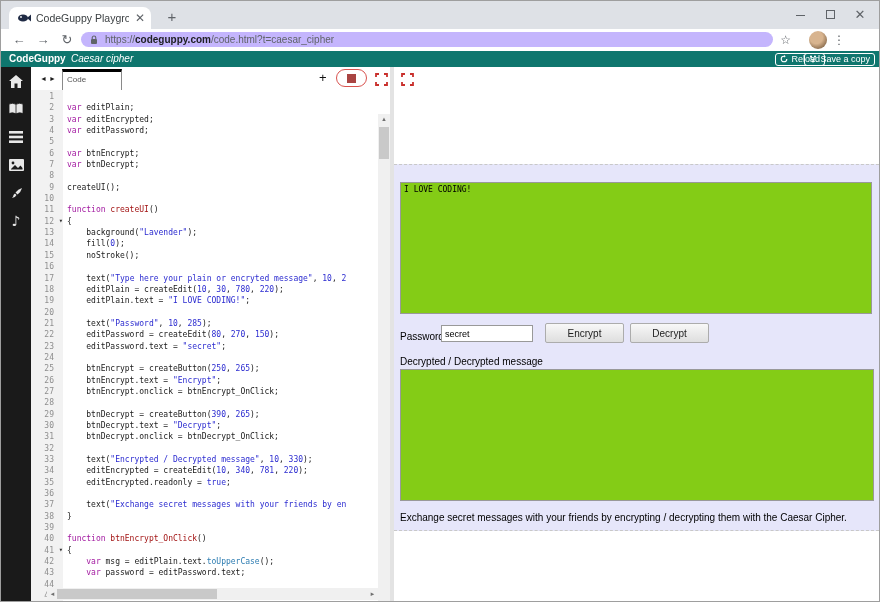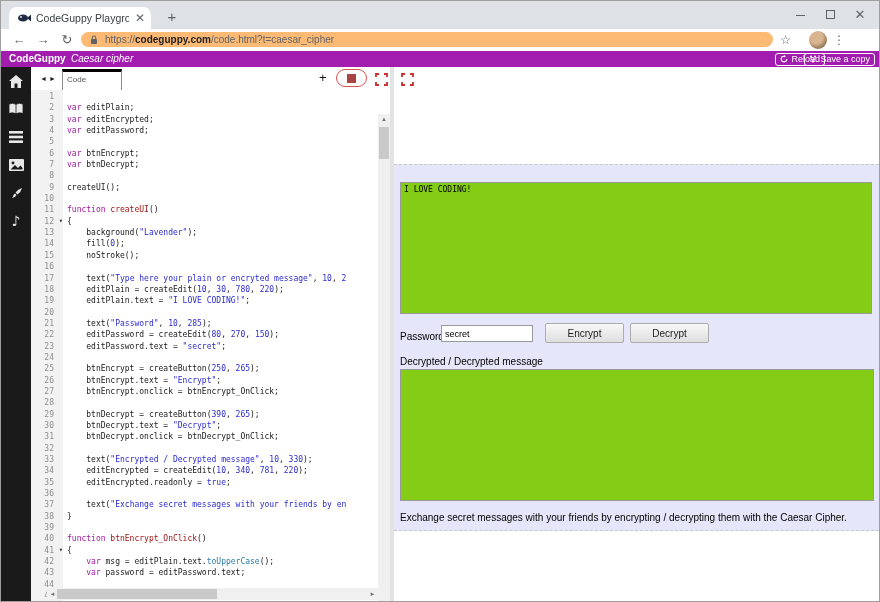--- a/index.html
+++ b/index.html
@@ -21,21 +21,21 @@
   .winctl { position:absolute; top:0; height:28px; width:30px; text-align:center; color:#5F6368; }
   .winctl.min { right:64px; } .winctl.max { right:34px; } .winctl.cls { right:4px; }
   .winctl .bar { display:inline-block; width:9px; height:1px; background:#5F6368; margin-top:14px; }
   .winctl .box { display:inline-block; width:9px; height:9px; border:1px solid #5F6368; margin-top:9px; }
   .winctl .x { font-size:13px; line-height:28px; }
 
   
   .toolbar { position:absolute; left:0; top:28px; right:0; height:22px; background:#fff; }
   .navicon { position:absolute; top:0; height:22px; line-height:22px; font-size:13px; color:#5F6368; text-align:center; width:20px; }
   .nav-back { left:8px; } .nav-fwd { left:32px; } .nav-reload { left:56px; }
-  .omnibox { position:absolute; left:80px; top:3px; width:692px; height:15px; background:#fdba74;
+  .omnibox { position:absolute; left:80px; top:3px; width:692px; height:15px; background:#c4b5fd;
              border-radius:8px; }
   .omni-lock { position:absolute; left:9px; top:3px; }
   .omni-url { position:absolute; left:24px; top:0; line-height:16px; font-size:10px; color:#5F6368; white-space:nowrap; }
   .omni-url b { color:#202124; font-weight:bold; }
   .tb-star { position:absolute; right:88px; top:0; line-height:22px; font-size:12px; color:#5F6368; }
   .tb-avatar { position:absolute; right:52px; top:2px; width:18px; height:18px; border-radius:50%;
                background:radial-gradient(circle at 40% 35%, #D8B48F 0 40%, #9A7B5B 70%, #6E5335 100%); }
   .tb-dots { position:absolute; right:34px; top:0; line-height:22px; font-size:12px; color:#5F6368; }
 
   
@@ -143,21 +143,21 @@
         <rect x="1" y="4" width="6" height="5" rx="1" fill="#5F6368"></rect>
         <path d="M2.2 4 V2.8 a1.8 1.8 0 0 1 3.6 0 V4" fill="none" stroke="#5F6368" stroke-width="1.1"></path>
       </svg>
       <span class="omni-url"><span>https://</span><b>codeguppy.com</b><span>/code.html?t=caesar_cipher</span></span>
     </div>
     <div class="tb-star">☆</div>
     <div class="tb-avatar"></div>
     <div class="tb-dots">⋮</div>
   </div>
 
-  <div class="appbar" style="background: #a21caf;">
+  <div class="appbar" style="background: #0f766e;">
     <span class="ab-brand">CodeGuppy</span>
     <span class="ab-project">Caesar cipher</span>
     <button class="ab-btn ab-reload">
       <svg width="8" height="8" viewBox="0 0 10 10">
           <path d="M8.5 5 A3.5 3.5 0 1 1 5 1.5" fill="none" stroke="#fff" stroke-width="1.4"></path>
           <path d="M5 0 L7.2 1.5 L5 3 Z" fill="#fff"></path>
         </svg>
       <span>Reload</span>
     </button>
     <button class="ab-btn ab-save">

